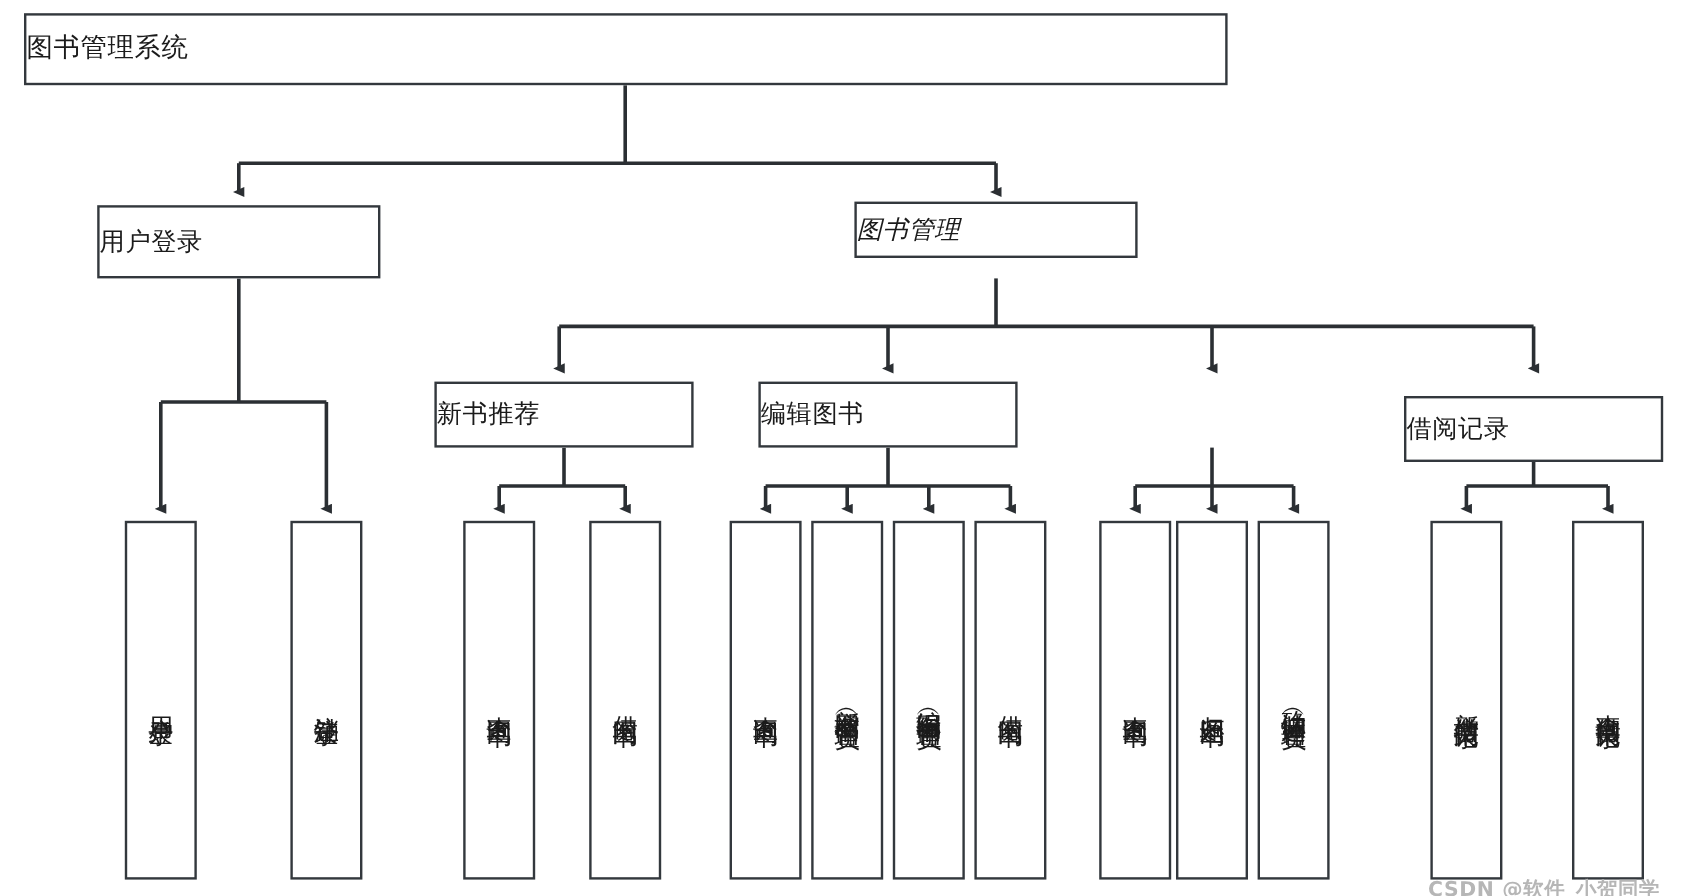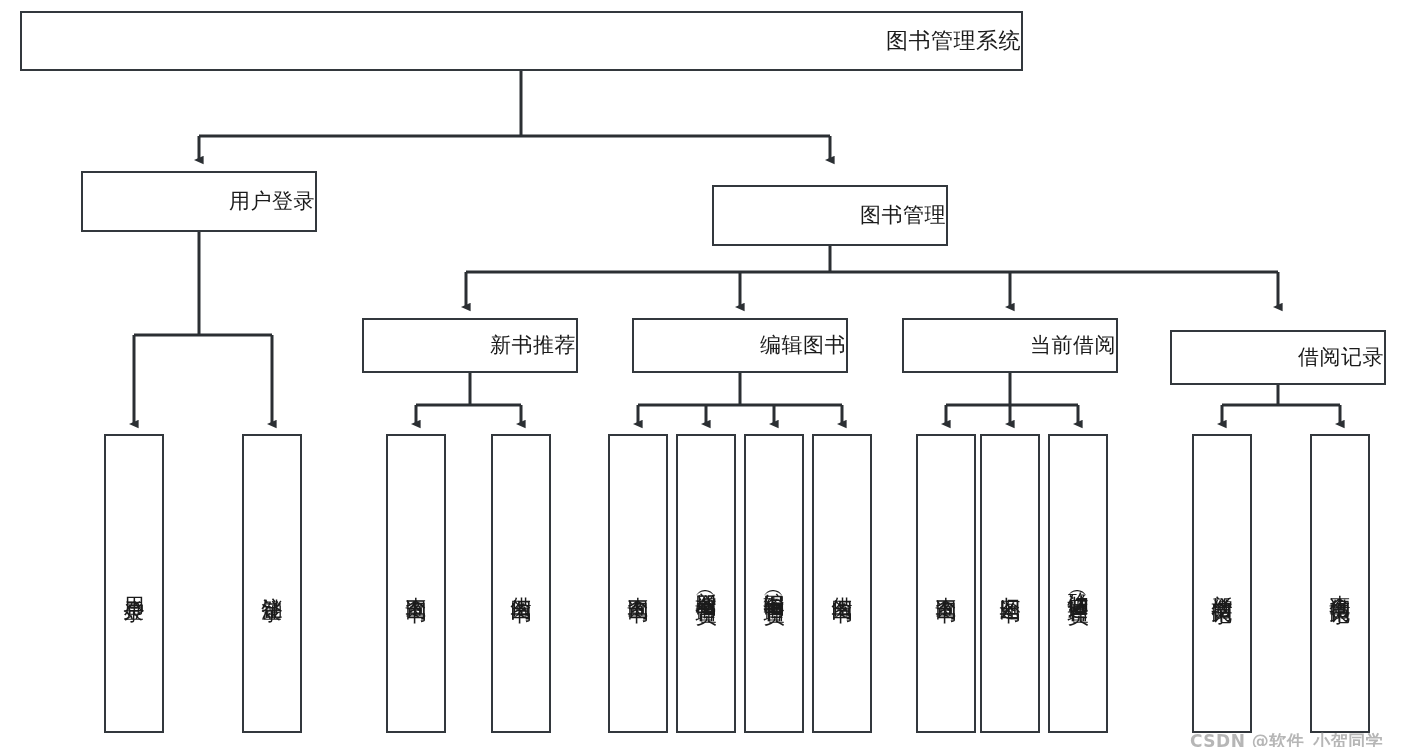--- a/index.html
+++ b/index.html
@@ -26,21 +26,21 @@
     height: 747px;
     pointer-events: none;
   }
   .node {
     position: absolute;
     box-sizing: border-box;
     background: #ffffff;
     border: 2px solid #33383d;
     display: flex;
     align-items: center;
-    justify-content: flex-end;
+    justify-content: flex-start;
     color: #1b1b1b;
   }
   .node .label {
     display: block;
     text-align: center;
     line-height: 1.15;
     letter-spacing: 0.5px;
   }
   .node.horiz .label {
     writing-mode: horizontal-tb;
@@ -124,32 +124,29 @@
     </g>
   </svg>
 
   <div class="node horiz" id="root-node" style="left:20px; top:11px; width:1003px; height:60px;">
     <span class="label">图书管理系统</span>
   </div>
 
   <div class="node horiz" style="left:81px; top:171px; width:236px; height:61px;">
     <span class="label">用户登录</span>
   </div>
-  <div class="node horiz" style="left:712px; top:185px; width:236px; height:61px;">
+  <div class="node horiz" style="left:712px; top:168px; width:236px; height:47px;font-style:italic;">
     <span class="label">图书管理</span>
   </div>
 
-  <div class="node horiz" style="left:362px; top:318px; width:216px; height:55px;padding-left:45px;">
+  <div class="node horiz" style="left:362px; top:318px; width:216px; height:55px;">
     <span class="label">新书推荐</span>
   </div>
   <div class="node horiz" style="left:632px; top:318px; width:216px; height:55px;">
     <span class="label">编辑图书</span>
-  </div>
-  <div class="node horiz" style="left:902px; top:318px; width:216px; height:55px;">
-    <span class="label">当前借阅</span>
   </div>
   <div class="node horiz" style="left:1170px; top:318px; width:216px; height:55px;margin-top:12px;">
     <span class="label">借阅记录</span>
   </div>
 
   <div class="node vert" style="left:104px; top:434px; width:60px; height:299px;">
     <span class="label">用户登录</span>
   </div>
   <div class="node vert" style="left:242px; top:434px; width:60px; height:299px;">
     <span class="label">注销登录</span>

